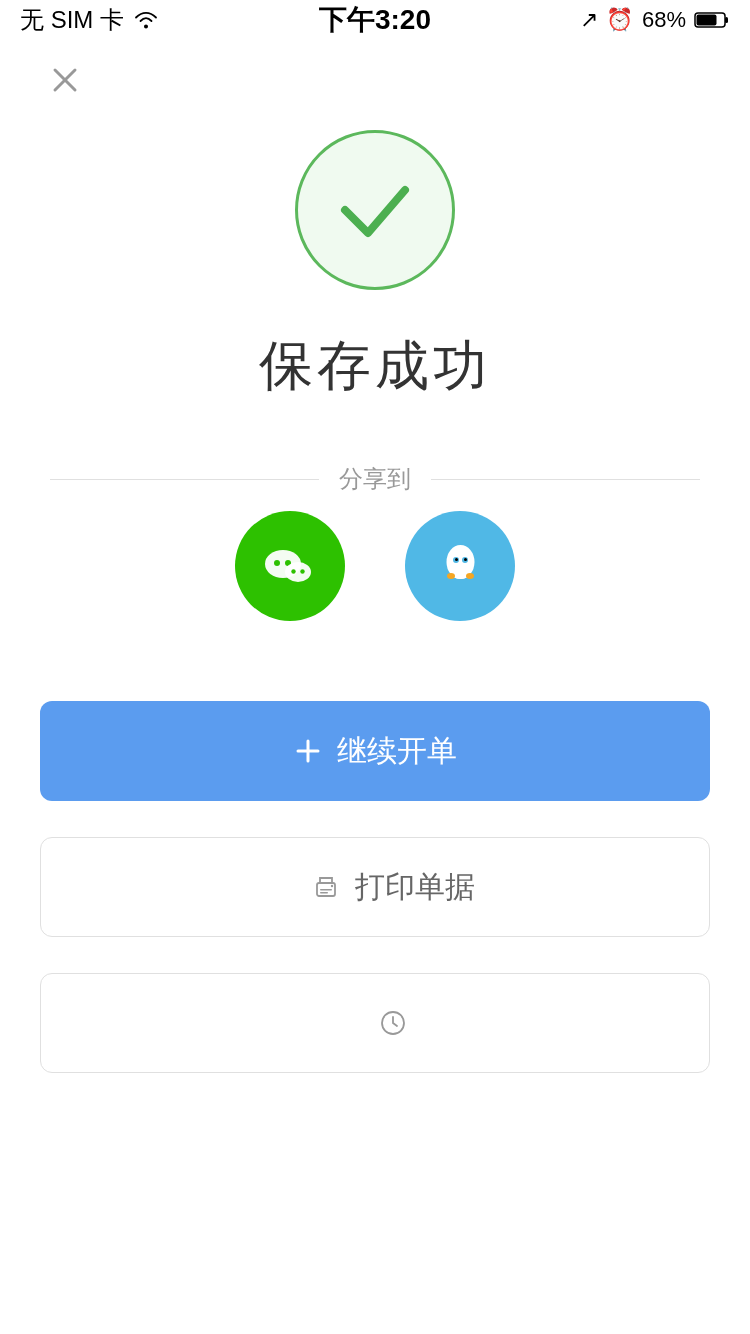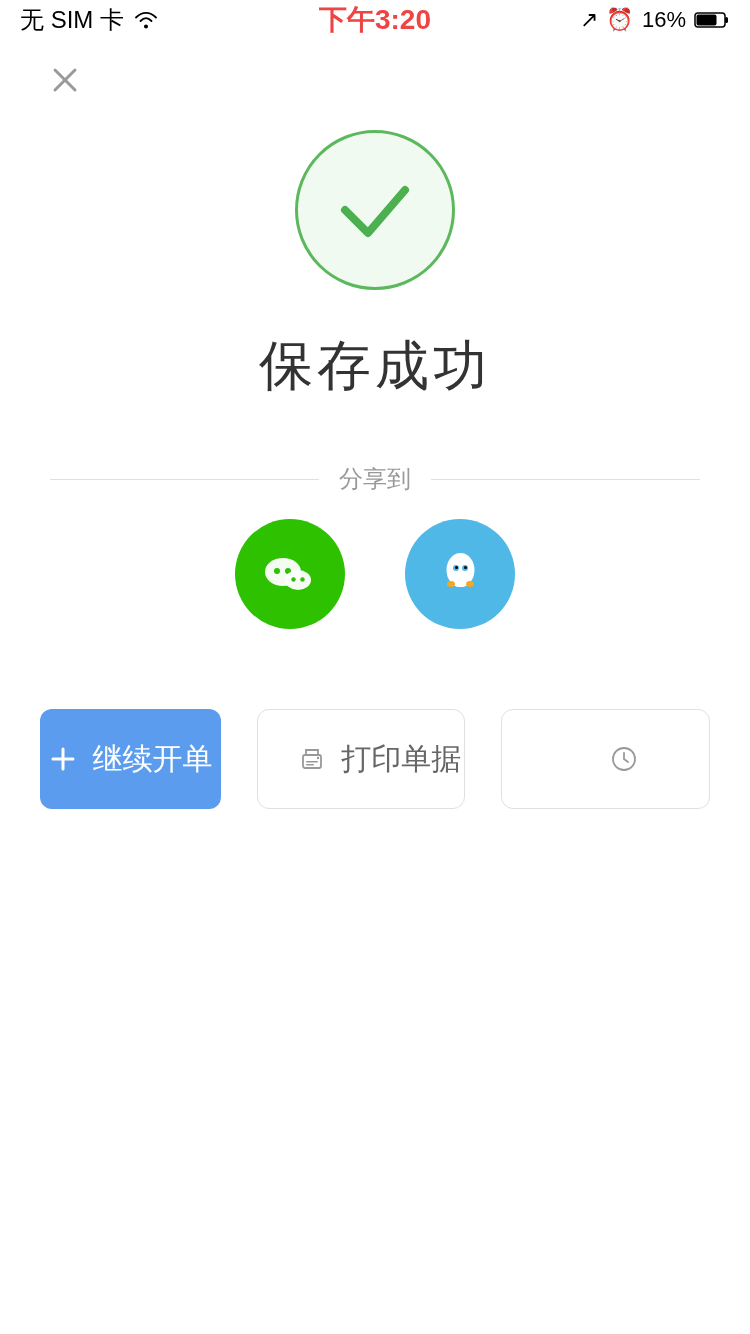--- a/index.html
+++ b/index.html
@@ -44,21 +44,21 @@
     }
 
     .wifi-icon svg {
       width: 28px;
       height: 20px;
     }
 
     .status-center {
       font-size: 28px;
       font-weight: 600;
-      color: #ef4444;
+      color: #000000;
       position: absolute;
       left: 50%;
       transform: translateX(-50%);
     }
 
     .status-right {
       display: flex;
       align-items: center;
       gap: 8px;
       font-size: 22px;
@@ -122,21 +122,21 @@
       margin-bottom: 60px;
       letter-spacing: 4px;
     }
 
     
     .share-divider {
       width: 100%;
       display: flex;
       align-items: center;
       padding: 0 50px;
-      margin-bottom: 24px;
+      margin-bottom: 16px;
       text-align: right;
     }
 
     .divider-line {
       flex: 1;
       height: 1px;
       background: #e0e0e0;
     }
 
     .divider-text {
@@ -168,21 +168,21 @@
 
     .share-icon-qq {
       background: #50b8e6;
     }
 
     
     .action-buttons {
       width: 100%;
       padding: 0 40px;
       display: flex;
-      flex-direction: row;
+      flex-direction: column;
       gap: 36px;
     }
 
     .action-btn {
       width: 100%;
       height: 100px;
       border-radius: 12px;
       display: flex;
       align-items: center;
       justify-content: center;
@@ -220,21 +220,21 @@
         <path d="M14 14.5C15.1 14.5 16 15.4 16 16.5C16 17.6 15.1 18.5 14 18.5C12.9 18.5 12 17.6 12 16.5C12 15.4 12.9 14.5 14 14.5Z" fill="black"></path>
         <path d="M8.5 11C10.2 9.3 12.5 8.2 14 8.2C15.5 8.2 17.8 9.3 19.5 11" stroke="black" stroke-width="1.8" stroke-linecap="round" fill="none"></path>
         <path d="M4 7.5C7 4.5 10.5 2.8 14 2.8C17.5 2.8 21 4.5 24 7.5" stroke="black" stroke-width="1.8" stroke-linecap="round" fill="none"></path>
       </svg>
     </span>
   </div>
   <div class="status-center">下午3:20</div>
   <div class="status-right">
     <span>↗</span>
     <span>⏰</span>
-    <span>16%</span>
+    <span>68%</span>
     <span class="battery-icon">
       <svg width="36" height="20" viewBox="0 0 36 20" fill="none">
         <rect x="1" y="3" width="30" height="14" rx="3" stroke="black" stroke-width="1.5" fill="none"></rect>
         <rect x="31" y="7" width="3" height="6" rx="1.5" fill="black"></rect>
         <rect x="2.5" y="4.5" width="20" height="11" rx="2" fill="black"></rect>
       </svg>
     </span>
   </div>
 </div>
 

